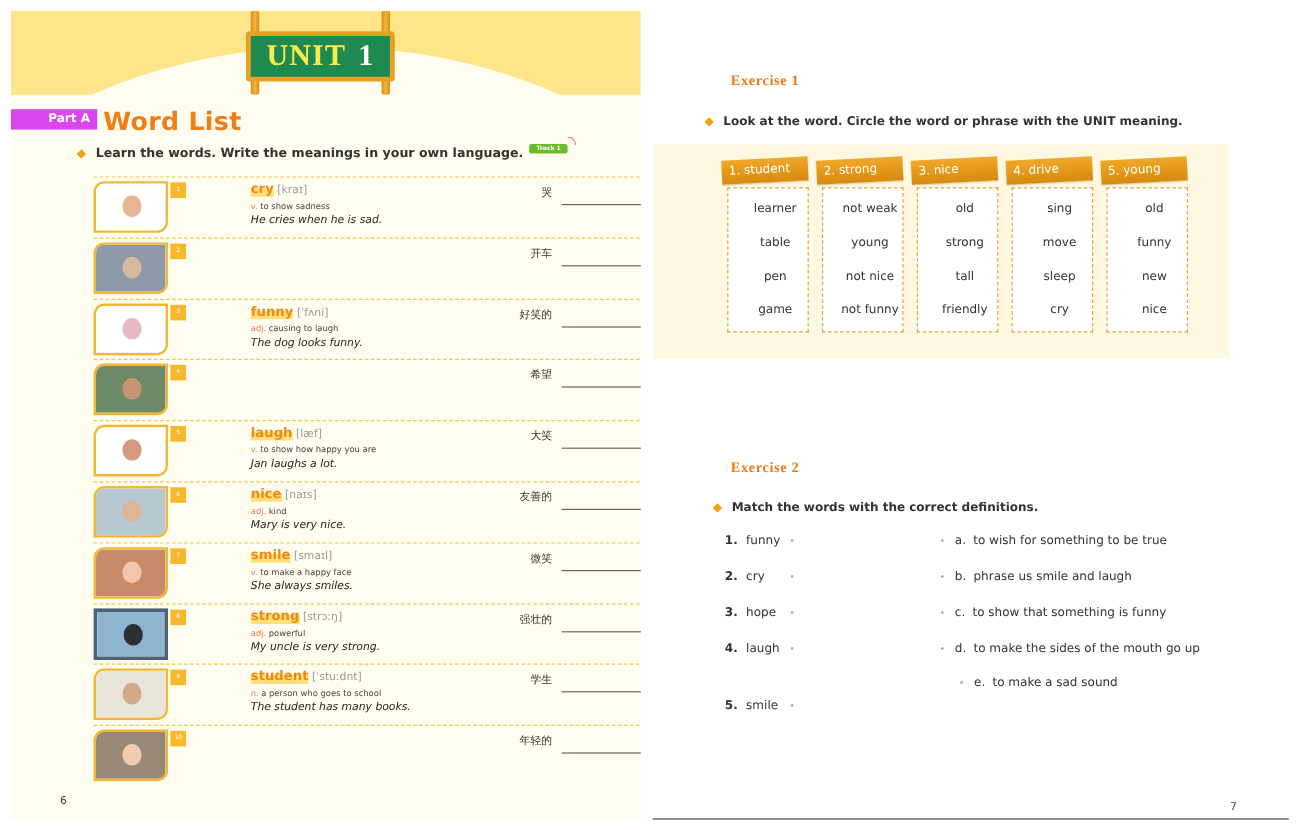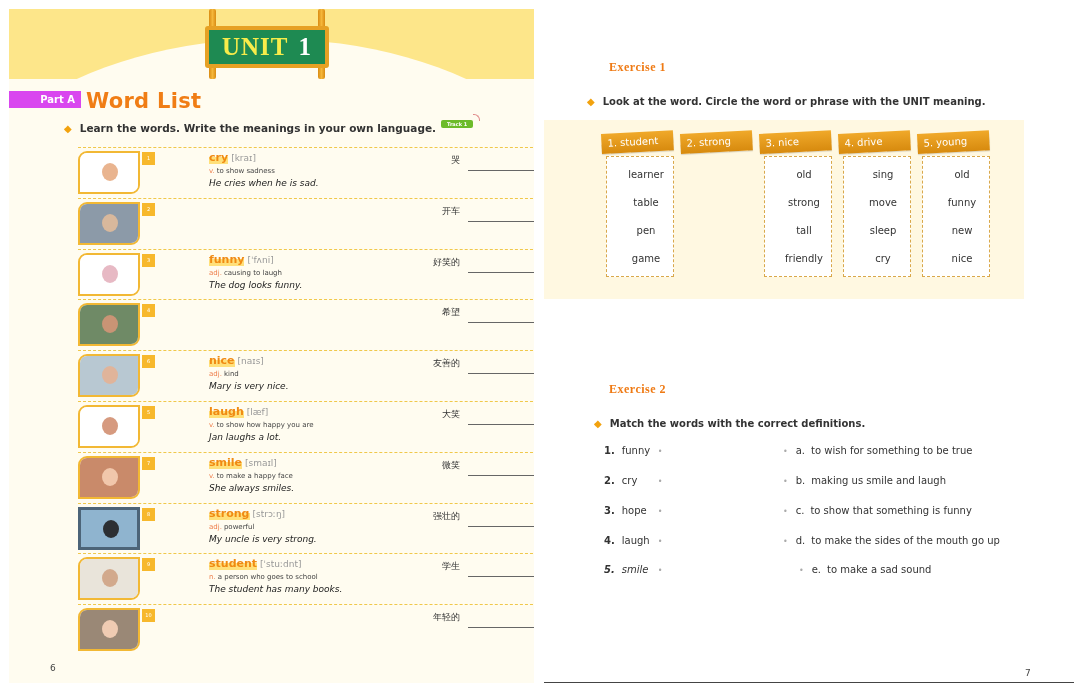--- a/index.html
+++ b/index.html
@@ -130,44 +130,44 @@
     <div class="photo">
       <div class="sky" style="background:#6f8a66"></div>
       <div class="face" style="background:#c99475; left:22px; top:10px;"></div>
     </div>
     <div class="num-badge">4</div>
     <div class="cn">希望</div>
     <div class="answer-line"></div>
       </div>
       <div class="word-row">
     <div class="photo">
+      <div class="sky" style="background:#ffffff"></div>
+      <div class="face" style="background:#d69a7f; left:22px; top:10px;"></div>
+    </div>
+    <div class="num-badge">5</div>
+    <div class="word-text">
+      <div class="word-head"><span class="w">laugh</span><span class="ipa">[læf]</span></div>
+      <div class="word-def"><span class="pos">v.</span><span>to show how happy you are</span></div>
+      <div class="word-ex"><span>Jan </span><b>laughs</b><span> a lot.</span></div>
+    </div>
+    <div class="cn">大笑</div>
+    <div class="answer-line"></div>
+      </div>
+      <div class="word-row">
+    <div class="photo">
       <div class="sky" style="background:#b8c8d2"></div>
       <div class="face" style="background:#e0b49a; left:22px; top:10px;"></div>
     </div>
     <div class="num-badge">6</div>
     <div class="word-text">
       <div class="word-head"><span class="w">nice</span><span class="ipa">[naɪs]</span></div>
       <div class="word-def"><span class="pos">adj.</span><span>kind</span></div>
       <div class="word-ex"><span>Mary is very </span><b>nice</b><span>.</span></div>
     </div>
     <div class="cn">友善的</div>
-    <div class="answer-line"></div>
-      </div>
-      <div class="word-row">
-    <div class="photo">
-      <div class="sky" style="background:#ffffff"></div>
-      <div class="face" style="background:#d69a7f; left:22px; top:10px;"></div>
-    </div>
-    <div class="num-badge">5</div>
-    <div class="word-text">
-      <div class="word-head"><span class="w">laugh</span><span class="ipa">[læf]</span></div>
-      <div class="word-def"><span class="pos">v.</span><span>to show how happy you are</span></div>
-      <div class="word-ex"><span>Jan </span><b>laughs</b><span> a lot.</span></div>
-    </div>
-    <div class="cn">大笑</div>
     <div class="answer-line"></div>
       </div>
       <div class="word-row">
     <div class="photo">
       <div class="sky" style="background:#c98a6a"></div>
       <div class="face" style="background:#f1c7ab; left:22px; top:10px;"></div>
     </div>
     <div class="num-badge">7</div>
     <div class="word-text">
       <div class="word-head"><span class="w">smile</span><span class="ipa">[smaɪl]</span></div>
@@ -231,20 +231,26 @@
     <div class="col-tab">1. student</div>
     <div class="col-box">
           <div>learner</div>
           <div>table</div>
           <div>pen</div>
           <div>game</div>
         </div>
       </div>
       <div class="col" style="left: 141px;">
     <div class="col-tab">2. strong</div>
+    <div class="col-box">
+          <div>not weak</div>
+          <div>young</div>
+          <div>not nice</div>
+          <div>not funny</div>
+        </div>
       </div>
       <div class="col" style="left: 220px;">
     <div class="col-tab">3. nice</div>
     <div class="col-box">
           <div>old</div>
           <div>strong</div>
           <div>tall</div>
           <div>friendly</div>
         </div>
       </div>
@@ -272,25 +278,25 @@
   <div class="ex-instr" style="left:50px; top:418px;">
     <span class="bullet">◆</span>
     <span>Match the words with the correct definitions.</span>
   </div>
 
   <div id="ex2-words">
       <div class="match-row" style="left: 60px; top: 445px;"><span class="n">1.</span><span style="display:inline-block;width:36px;">funny</span><span class="dot">•</span></div>
       <div class="match-row" style="left: 60px; top: 475px;"><span class="n">2.</span><span style="display:inline-block;width:36px;">cry</span><span class="dot">•</span></div>
       <div class="match-row" style="left: 60px; top: 505px;"><span class="n">3.</span><span style="display:inline-block;width:36px;">hope</span><span class="dot">•</span></div>
       <div class="match-row" style="left: 60px; top: 535px;"><span class="n">4.</span><span style="display:inline-block;width:36px;">laugh</span><span class="dot">•</span></div>
-      <div class="match-row" style="left: 60px; top: 564px; font-style: italic;"><span class="n">5.</span><span style="display:inline-block;width:36px;">smile</span><span class="dot">•</span></div>
+      <div class="match-row" style="left: 60px; top: 583px;"><span class="n">5.</span><span style="display:inline-block;width:36px;">smile</span><span class="dot">•</span></div>
     </div>
   <div id="ex2-defs">
       <div class="def-row" style="left: 239px; top: 445px;"><span class="dot">•</span><span style="margin-right:6px;">a.</span><span>to wish for something to be true</span></div>
-      <div class="def-row" style="left: 239px; top: 475px;"><span class="dot">•</span><span style="margin-right:6px;">b.</span><span>making us smile and laugh</span></div>
+      <div class="def-row" style="left: 239px; top: 475px;"><span class="dot">•</span><span style="margin-right:6px;">b.</span><span>phrase us smile and laugh</span></div>
       <div class="def-row" style="left: 239px; top: 505px;"><span class="dot">•</span><span style="margin-right:6px;">c.</span><span>to show that something is funny</span></div>
       <div class="def-row" style="left: 239px; top: 535px;"><span class="dot">•</span><span style="margin-right:6px;">d.</span><span>to make the sides of the mouth go up</span></div>
       <div class="def-row" style="left: 239px; top: 564px; margin-left: 16px;"><span class="dot">•</span><span style="margin-right:6px;">e.</span><span>to make a sad sound</span></div>
     </div>
 
   <div class="bottom-rule"></div>
   <div class="page-num-right">7</div>
 </div>
 
 </body></html>

